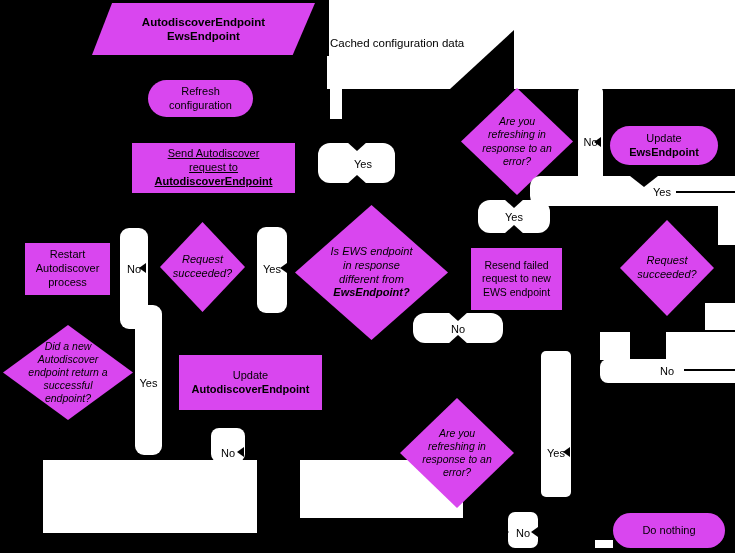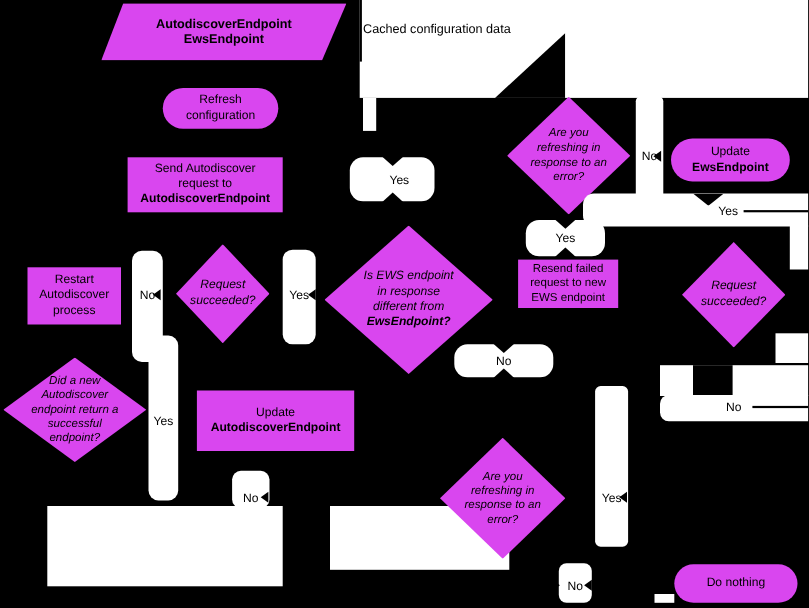--- a/index.html
+++ b/index.html
@@ -29,34 +29,34 @@
   .wedge{position:absolute;background:#000;clip-path:polygon(100% 0,100% 100%,0 100%);}
 </style>
 </head>
 <body>
 
 <div id="stage">
 
   <div class="band" style="left:327px;top:0;width:408px;height:89px;"></div>
   <div class="kline" style="left:327px;top:0;width:2px;height:56px;"></div>
   <div class="wedge" style="left:450px;top:30px;width:64px;height:59px;"></div>
-  <div class="elabel" style="left:330px;top:16px;width:150px;height:22px;justify-content:flex-start;font-size:11.5px;">Cached configuration data</div>
+  <div class="elabel" style="left:330px;top:32px;width:150px;height:22px;justify-content:flex-start;font-size:11.5px;">Cached configuration data</div>
   <div class="band" style="left:330px;top:89px;width:12px;height:30px;"></div>
 
   <div class="shape para" style="left:92px;top:3px;width:223px;height:52px;">
     <span>AutodiscoverEndpoint</span>
     <span>EwsEndpoint</span>
   </div>
 
   <div class="shape stadium" style="left:148px;top:80px;width:105px;height:37px;">
     <span>Refresh</span>
     <span>configuration</span>
   </div>
 
-  <div class="shape" style="left:116px;top:143px;width:141px;height:50px;">
+  <div class="shape" style="left:132px;top:143px;width:163px;height:50px;text-decoration:underline;">
     <span>Send Autodiscover</span>
     <span>request to</span>
     <span class="b">AutodiscoverEndpoint</span>
   </div>
 
   <div class="blob bowtie" style="left:318px;top:143px;width:77px;height:40px;"></div>
   <div class="elabel" style="left:348px;top:156px;width:30px;height:15px;">Yes</div>
 
   <div class="shape diamond" style="left:461px;top:88px;width:112px;height:107px;">
     <span>Are you</span>
@@ -78,21 +78,21 @@
   <div class="wedge" style="left:630px;top:176px;width:28px;height:11px;clip-path:polygon(0 0,100% 0,50% 100%);"></div>
   <div class="elabel" style="left:648px;top:184px;width:28px;height:15px;">Yes</div>
   <div class="kline" style="left:676px;top:191px;width:59px;height:2px;"></div>
 
   <div class="band" style="left:718px;top:205px;width:17px;height:40px;"></div>
   <div class="band" style="left:705px;top:303px;width:30px;height:27px;"></div>
 
   <div class="blob bowtie" style="left:478px;top:200px;width:72px;height:33px;"></div>
   <div class="elabel" style="left:499px;top:209px;width:30px;height:15px;">Yes</div>
 
-  <div class="shape" style="left:471px;top:236px;width:91px;height:44px;font-size:10.5px;">
+  <div class="shape" style="left:471px;top:248px;width:91px;height:62px;font-size:10.5px;">
     <span>Resend failed</span>
     <span>request to new</span>
     <span>EWS endpoint</span>
   </div>
 
   <div class="shape diamond" style="left:620px;top:220px;width:94px;height:96px;font-size:11px;">
     <span>Request</span>
     <span>succeeded?</span>
   </div>
 

